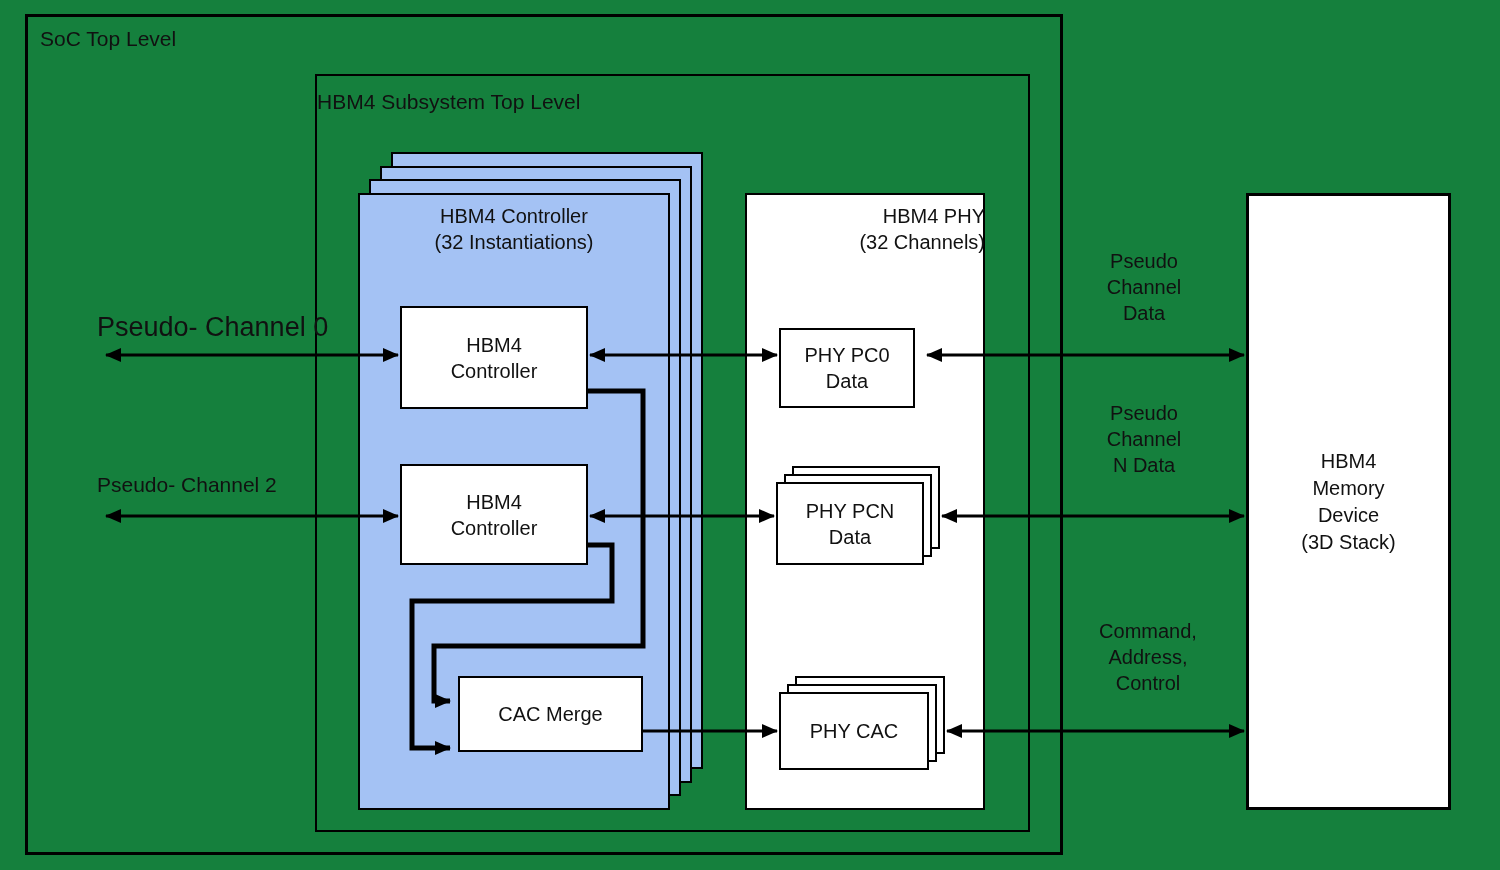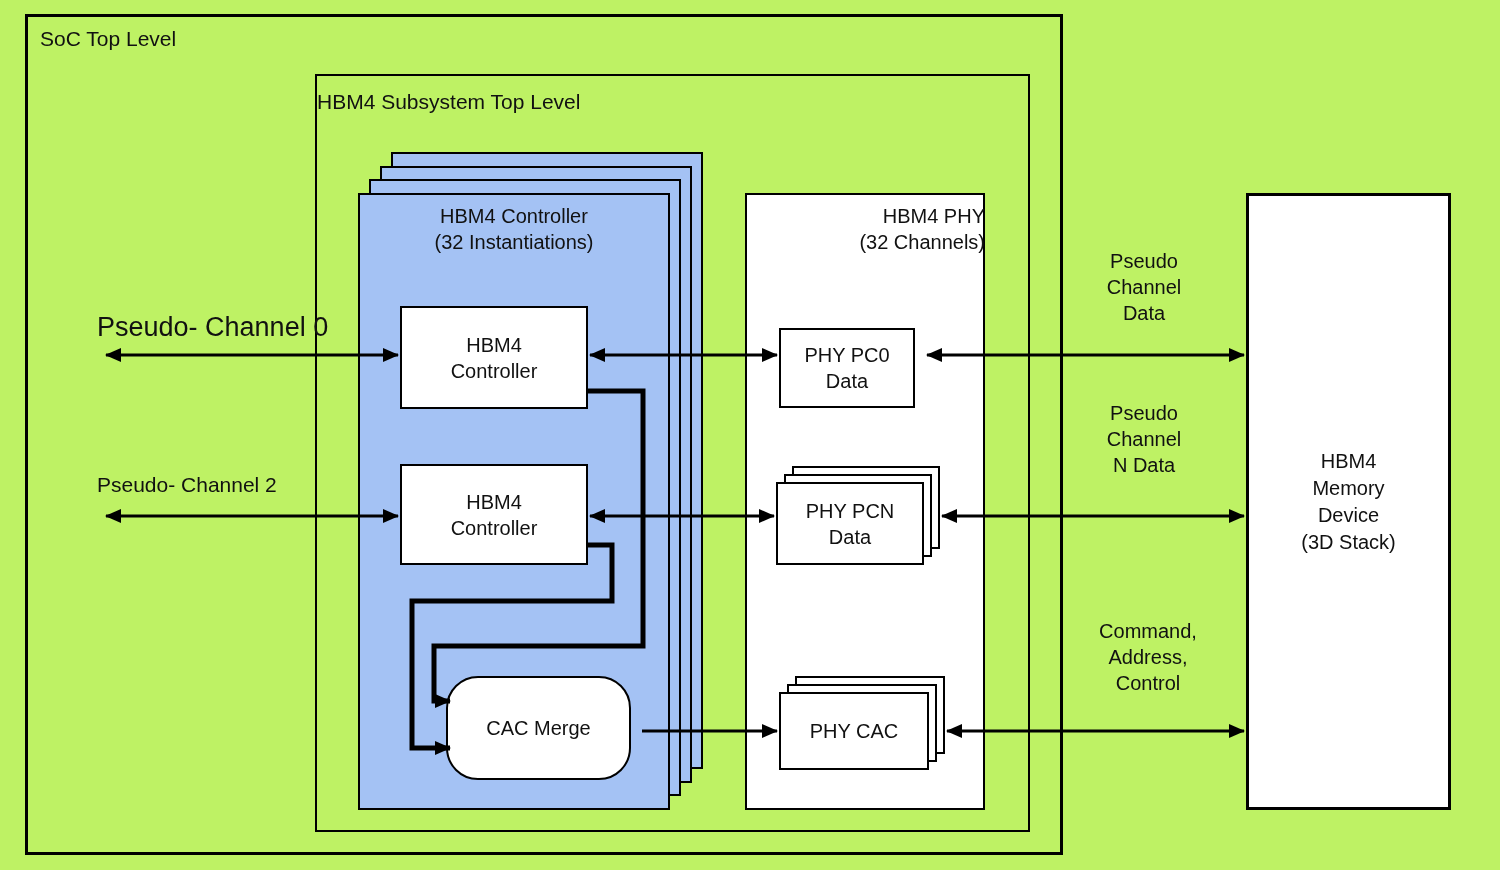--- a/index.html
+++ b/index.html
@@ -1,20 +1,20 @@
 <!DOCTYPE html>
 <html style="--blue: #a4c2f4;"><head>
 <meta charset="utf-8">
 <style>
   html, body { margin: 0; padding: 0; background: #ffffff; }
   .canvas {
     position: relative;
     width: 1500px;
     height: 870px;
-    background: #bef264;
+    background: #15803d;
     font-family: "Liberation Sans", sans-serif;
     color: #111111;
     overflow: hidden;
   }
   .box {
     position: absolute;
     box-sizing: border-box;
     border: 2px solid #000;
     background: transparent;
   }
@@ -46,21 +46,21 @@
   
   .wbox {
     position: absolute; box-sizing: border-box;
     background: #ffffff; border: 2px solid #000;
     display: flex; align-items: center; justify-content: center;
     text-align: center; font-size: 20px; line-height: 1.3;
     white-space: pre-line;
   }
   .ctrl-a { left: 400px; top: 306px; width: 188px; height: 103px; }
   .ctrl-b { left: 400px; top: 464px; width: 188px; height: 101px; }
-  .cac-merge { left: 446px; top: 676px; width: 185px; height: 104px; border-radius: 32px; }
+  .cac-merge { left: 458px; top: 676px; width: 185px; height: 76px; }
 
   
   .phy { left: 745px; top: 193px; width: 240px; height: 617px; background: #fff; }
   .phy-title { left: 745px; top: 203px; width: 240px; text-align: right; }
   .phy-pc0 { left: 779px; top: 328px; width: 136px; height: 80px; }
   .pcn-l2 { left: 792px; top: 466px; width: 148px; height: 83px; }
   .pcn-l1 { left: 784px; top: 474px; width: 148px; height: 83px; }
   .pcn-front { left: 776px; top: 482px; width: 148px; height: 83px; }
   .cacs-l2 { left: 795px; top: 676px; width: 150px; height: 78px; }
   .cacs-l1 { left: 787px; top: 684px; width: 150px; height: 78px; }

